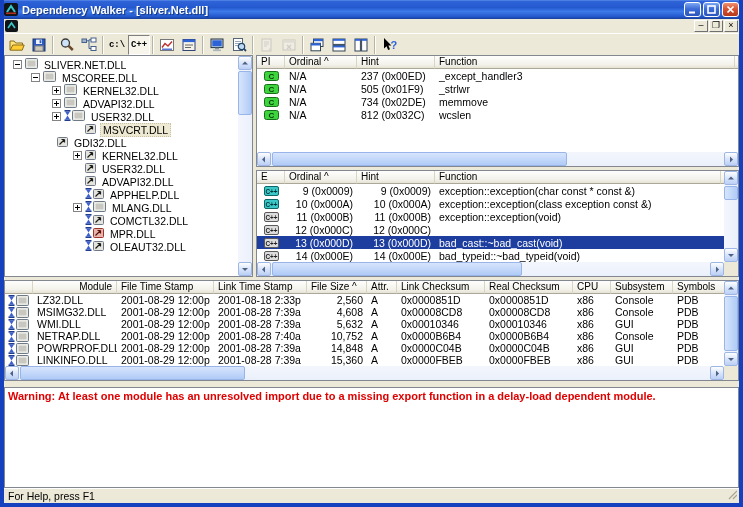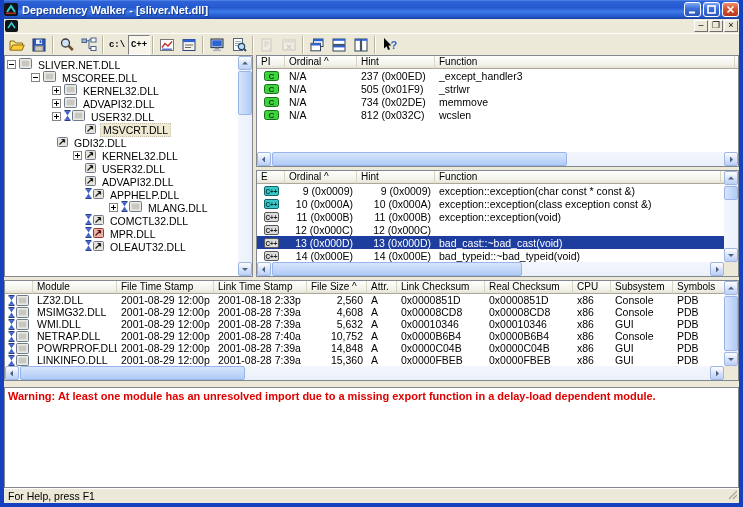--- a/index.html
+++ b/index.html
@@ -237,21 +237,21 @@
         <svg width="16" height="16">
           <path d="M3 1 L3 11.5 L5.6 9.2 L7.1 13 L9 12.2 L7.4 8.4 L10.4 8.4 Z" fill="#000"></path>
           <text x="9.5" y="11.5" font-size="11" font-weight="bold" fill="#2E63D8">?</text>
         </svg>
       </span>
     </div>
 
   <div class="main">
     <div class="pane tree-pane">
       <div class="tree-rows" id="tree-rows">
-          <div class="tree-row" style="padding-left: 2px; align-items: flex-end;">
+          <div class="tree-row" style="padding-left: 8px; align-items: flex-end;">
             <span><svg width="9" height="9" class="texp">
                 <rect x="0.5" y="0.5" width="8" height="8" fill="#fff" stroke="#848484"></rect>
                 <path d="M2 4.5 H7" stroke="#000"></path>
               </svg></span>
             <span><svg width="13" height="11" class="tico">
                 <rect x="0.5" y="0.5" width="12" height="10" rx="1" fill="#DCDCD4" stroke="#6E7A88"></rect>
                 <rect x="2" y="2" width="9" height="7" fill="#C8C8C0" stroke="#FFF" stroke-width="0.8"></rect>
               </svg></span>
             <span class="lbl">SLIVER.NET.DLL</span>
           </div>
@@ -359,21 +359,21 @@
                 <rect x="0.5" y="9.4" width="6" height="1.6" fill="#223C8C"></rect>
                 <path d="M1 1.6 H6 L3.5 5.5 Z" fill="#3D5FD0"></path>
                 <path d="M1 9.4 H6 L3.5 5.5 Z" fill="#3D5FD0"></path>
               </svg></span>
             <span><svg width="11" height="10" class="tico">
                 <rect x="0.5" y="0.5" width="10" height="9" rx="1" fill="#E4E4DC" stroke="#70798A"></rect>
                 <path d="M2.5 7.5 L7.5 2.5 M7.5 2.5 H4.5 M7.5 2.5 V5.5" stroke="#1A1A1A" stroke-width="1.2" fill="none"></path>
               </svg></span>
             <span class="lbl">APPHELP.DLL</span>
           </div>
-          <div class="tree-row" style="padding-left: 104px;">
+          <div class="tree-row" style="padding-left: 68px;">
             <span><svg width="9" height="9" class="texp">
                 <rect x="0.5" y="0.5" width="8" height="8" fill="#fff" stroke="#848484"></rect>
                 <path d="M2 4.5 H7" stroke="#000"></path>
                 <path d="M4.5 2 V7" stroke="#000"></path>
               </svg></span>
             <span><svg width="7" height="11" class="tico">
                 <rect x="0.5" y="0" width="6" height="1.6" fill="#223C8C"></rect>
                 <rect x="0.5" y="9.4" width="6" height="1.6" fill="#223C8C"></rect>
                 <path d="M1 1.6 H6 L3.5 5.5 Z" fill="#3D5FD0"></path>
                 <path d="M1 9.4 H6 L3.5 5.5 Z" fill="#3D5FD0"></path>
@@ -612,21 +612,21 @@
           </span>
           <span class="sb-thumb" style="left: 15px; width: 250px;"></span>
         </div>
       <div class="sb-corner"></div>
     </div>
 
     <div class="pane mod-pane">
       <div class="list-area" id="mod-list" style="right:14px;bottom:14px;">
           <div class="hdr-row">
             <div class="hdr-cell" style="width: 28px;"></div>
-            <div class="hdr-cell" style="width: 84px;">Module</div>
+            <div class="hdr-cell" style="width: 84px; text-align: right;">Module</div>
             <div class="hdr-cell" style="width: 97px;">File Time Stamp</div>
             <div class="hdr-cell" style="width: 93px;">Link Time Stamp</div>
             <div class="hdr-cell" style="width: 60px;">File Size ^</div>
             <div class="hdr-cell" style="width: 30px;">Attr.</div>
             <div class="hdr-cell" style="width: 88px;">Link Checksum</div>
             <div class="hdr-cell" style="width: 88px;">Real Checksum</div>
             <div class="hdr-cell" style="width: 38px;">CPU</div>
             <div class="hdr-cell" style="width: 62px;">Subsystem</div>
             <div class="hdr-cell" style="width: 52px;">Symbols</div>
             <div class="hdr-fill"></div>

